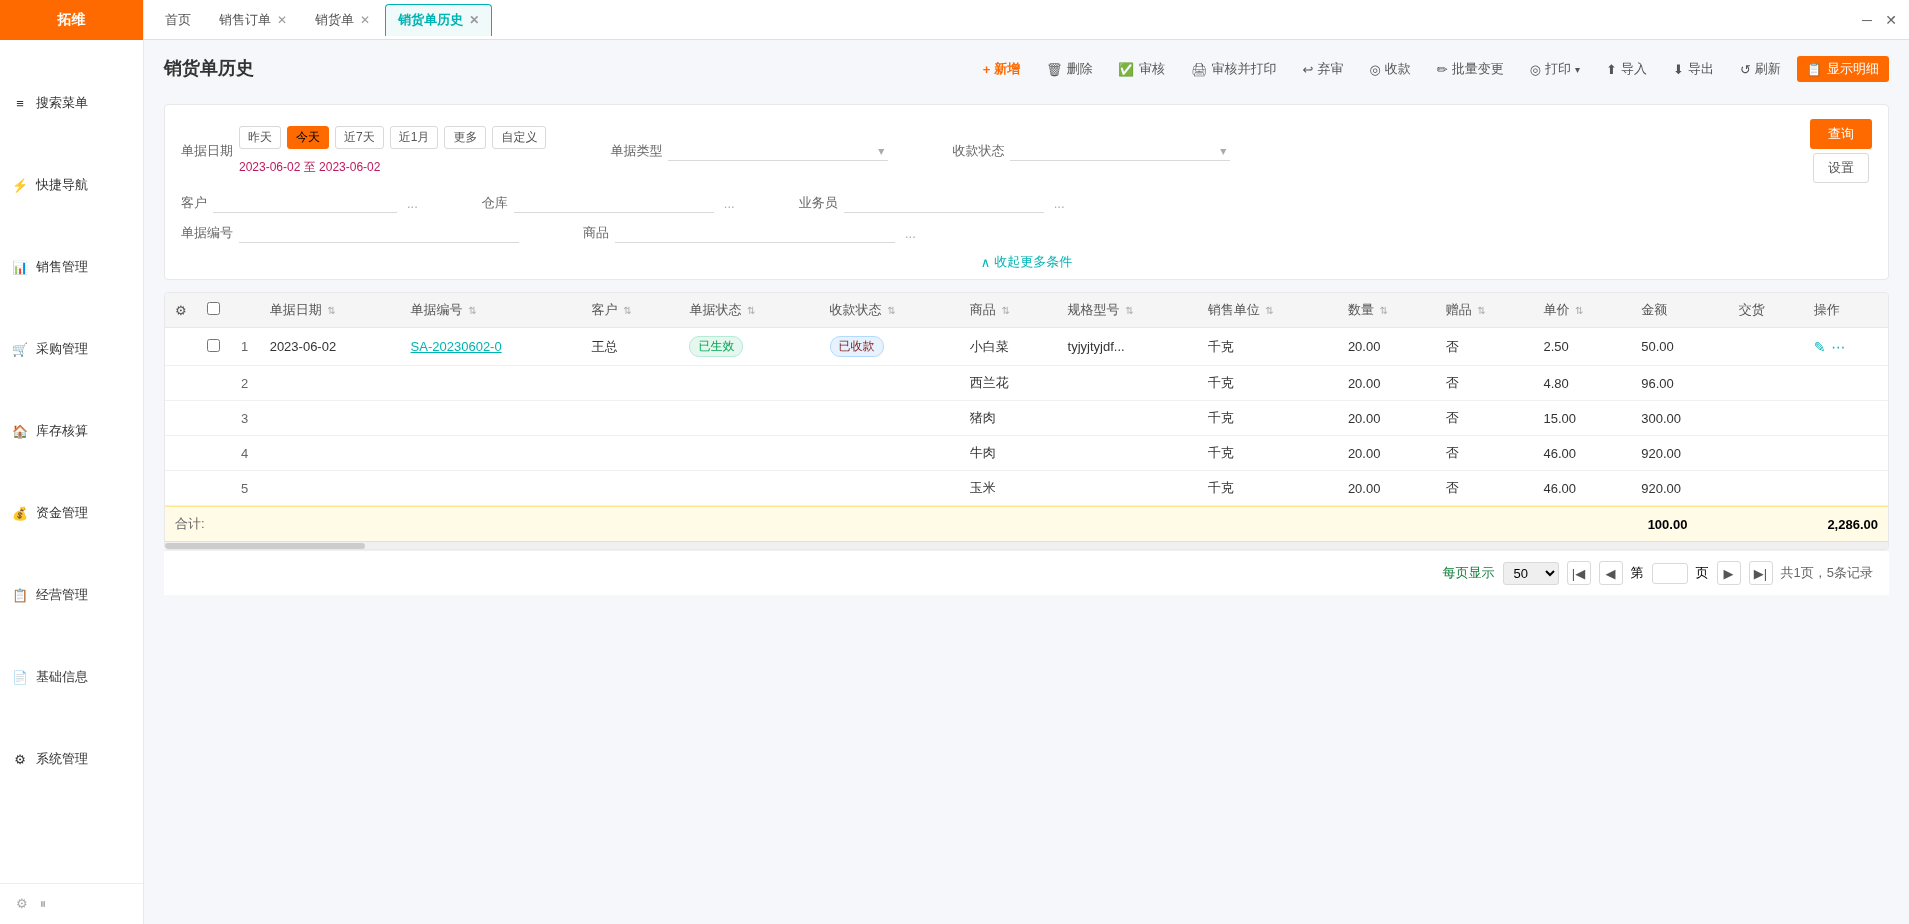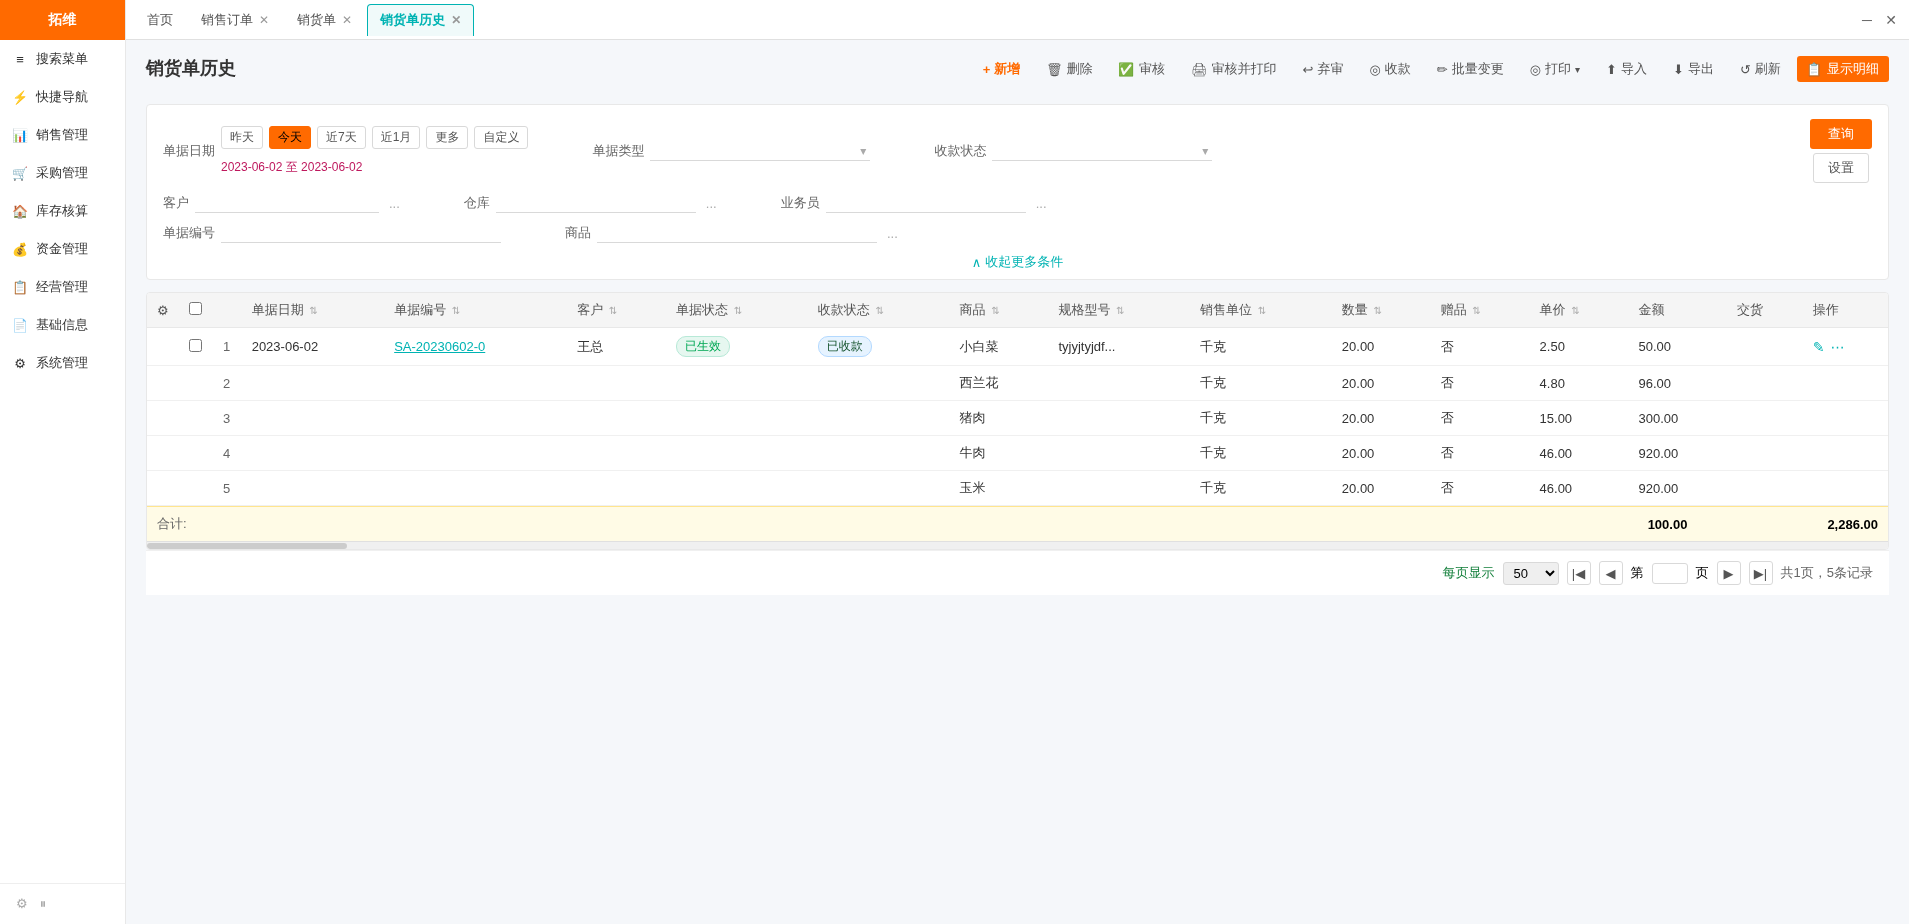--- a/index.html
+++ b/index.html
@@ -1,19 +1,19 @@
 <!DOCTYPE html>
 <html><head>
   <meta charset="utf-8">
   <style>
     * { box-sizing: border-box; margin: 0; padding: 0; font-family: "Microsoft YaHei", "PingFang SC", Arial, sans-serif; font-size: 13px; }
     body { display: flex; height: 924px; overflow: hidden; background: #f5f5f5; }
 
     
-    .sidebar { width: 126px; background: #fff; border-right: 1px solid #e8e8e8; display: flex; flex-direction: column; flex-shrink: 0; }
+    .sidebar { width: 144px; background: #fff; border-right: 1px solid #e8e8e8; display: flex; flex-direction: column; flex-shrink: 0; gap: 44px; }
     .sidebar-logo { height: 40px; background: #ff6a00; display: flex; align-items: center; justify-content: center; color: #fff; font-size: 14px; font-weight: bold; }
     .sidebar-item { display: flex; align-items: center; padding: 10px 12px; cursor: pointer; color: #333; gap: 8px; }
     .sidebar-icon { width: 16px; height: 16px; display: inline-flex; align-items: center; justify-content: center; flex-shrink: 0; }
     .sidebar-bottom { margin-top: auto; border-top: 1px solid #eee; padding: 8px 0; }
 
     
     .main { flex: 1; display: flex; flex-direction: column; overflow: hidden; }
 
     
     .tab-bar { display: flex; align-items: center; background: #fff; border-bottom: 1px solid #e0e0e0; height: 40px; padding: 0 8px; gap: 2px; }
@@ -54,21 +54,21 @@
     thead { background: #f5f5f5; }
     thead th { padding: 8px 10px; text-align: left; color: #555; font-weight: 500; border-bottom: 1px solid #e8e8e8; white-space: nowrap; font-size: 13px; }
     thead th .sort-icon { color: #aaa; font-size: 10px; margin-left: 2px; }
     tbody tr { border-bottom: 1px solid #f0f0f0; }
     tbody td { padding: 8px 10px; color: #333; font-size: 13px; }
     .settings-col { width: 30px; text-align: center; }
     .checkbox-col { width: 30px; text-align: center; }
     .num-col { color: #666; text-align: center; width: 30px; }
     .badge { padding: 1px 8px; border-radius: 10px; font-size: 12px; display: inline-block; }
     .badge-active { background: #e6f7f0; color: #00a854; border: 1px solid #b7e9d7; }
-    .badge-paid { background: #e6f3ff; color: #14532d; border: 1px solid #b3d9ff; }
+    .badge-paid { background: #e6f3ff; color: #7f1d1d; border: 1px solid #b3d9ff; }
     .link-text { color: #00b3b3; cursor: pointer; text-decoration: underline; }
     .action-icons { display: flex; gap: 6px; }
     .action-icon { cursor: pointer; color: #00b3b3; font-size: 14px; }
 
     
     .table-footer { background: #fffbe6; border-top: 1px solid #ffe58f; padding: 8px 10px; display: flex; align-items: center; }
     .total-label { color: #666; }
 
     
     .pagination-bar { display: flex; align-items: center; justify-content: flex-end; padding: 10px 16px; gap: 8px; background: #fff; border-top: 1px solid #f0f0f0; }

